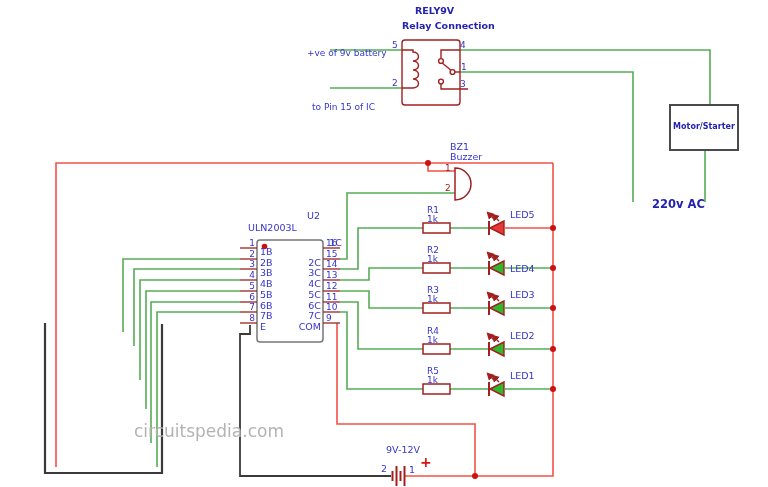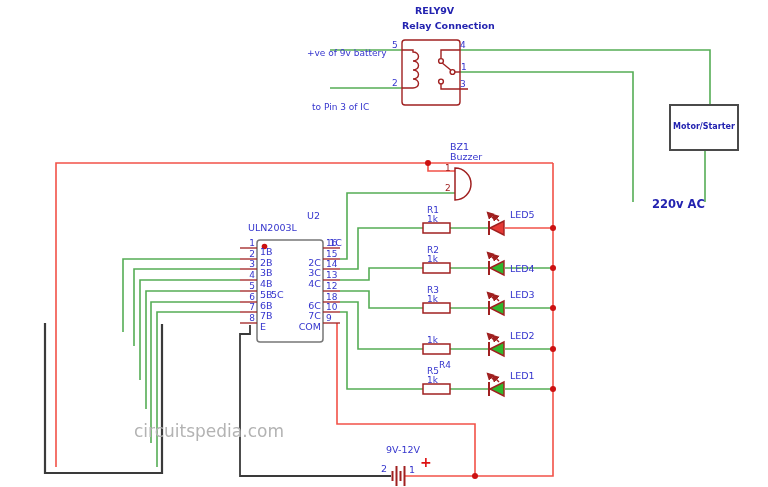--- a/index.html
+++ b/index.html
@@ -174,21 +174,21 @@
   <div class="lbl wm" style="left:134px;top:423px;">circuitspedia.com</div>
 
   <div class="lbl boldblue s10b" style="left:415px;top:6px;">RELY9V</div>
   <div class="lbl boldblue s10b" style="left:402px;top:21px;">Relay Connection</div>
   <div class="lbl blue s9" style="left:392px;top:41px;">5</div>
   <div class="lbl blue s9" style="left:460px;top:41px;">4</div>
   <div class="lbl blue s9" style="left:392px;top:79px;">2</div>
   <div class="lbl blue s9" style="left:460px;top:80px;">3</div>
   <div class="lbl blue s9" style="left:461px;top:63px;">1</div>
   <div class="lbl blue s9" style="left:307px;top:49px;">+ve of 9v battery</div>
-  <div class="lbl blue s9" style="left:312px;top:103px;">to Pin 3 of IC</div>
+  <div class="lbl blue s9" style="left:312px;top:103px;">to Pin 15 of IC</div>
 
   <div class="lbl boldblue s8" style="left:670px;top:123px;width:68px;text-align:center;">Motor/Starter</div>
   <div class="lbl boldblue s11b" style="left:652px;top:199px;">220v AC</div>
 
   <div class="lbl blue s95" style="left:450px;top:142px;">BZ1</div>
   <div class="lbl blue s95" style="left:450px;top:152px;">Buzzer</div>
   <div class="lbl dred s9" style="left:445px;top:164px;">1</div>
   <div class="lbl dred s9" style="left:445px;top:184px;">2</div>
 
   <div class="lbl blue s95" style="left:277px;top:211px;padding-left:30px;">U2</div>
@@ -211,41 +211,41 @@
     <div class="lbl blue s9" style="left: 326px; top: 260px;">14</div>
     <div class="lbl blue s95" style="left: 260px; top: 268px;">3B</div>
     <div class="lbl blue s95" style="left: 271px; top: 268px; width: 50px; text-align: right;">3C</div>
     <div class="lbl blue s9" style="left: 225px; top: 271px; width: 30px; text-align: right;">4</div>
     <div class="lbl blue s9" style="left: 326px; top: 271px;">13</div>
     <div class="lbl blue s95" style="left: 260px; top: 279px;">4B</div>
     <div class="lbl blue s95" style="left: 271px; top: 279px; width: 50px; text-align: right;">4C</div>
     <div class="lbl blue s9" style="left: 225px; top: 282px; width: 30px; text-align: right;">5</div>
     <div class="lbl blue s9" style="left: 326px; top: 282px;">12</div>
     <div class="lbl blue s95" style="left: 260px; top: 290px;">5B</div>
-    <div class="lbl blue s95" style="left: 271px; top: 290px; width: 50px; ">5C</div>
+    <div class="lbl blue s95" style="left: 271px; top: 290px; width: 50px; text-align: right;">5C</div>
     <div class="lbl blue s9" style="left: 225px; top: 293px; width: 30px; text-align: right;">6</div>
-    <div class="lbl blue s9" style="left: 326px; top: 293px;">18</div>
+    <div class="lbl blue s9" style="left: 326px; top: 293px;">11</div>
     <div class="lbl blue s95" style="left: 260px; top: 301px;">6B</div>
     <div class="lbl blue s95" style="left: 271px; top: 301px; width: 50px; text-align: right;">6C</div>
     <div class="lbl blue s9" style="left: 225px; top: 303px; width: 30px; text-align: right;">7</div>
     <div class="lbl blue s9" style="left: 326px; top: 303px;">10</div>
     <div class="lbl blue s95" style="left: 260px; top: 311px;">7B</div>
     <div class="lbl blue s95" style="left: 271px; top: 311px; width: 50px; text-align: right;">7C</div>
     <div class="lbl blue s9" style="left: 225px; top: 314px; width: 30px; text-align: right;">8</div>
     <div class="lbl blue s9" style="left: 326px; top: 314px;">9</div>
     <div class="lbl blue s95" style="left: 260px; top: 322px;">E</div>
     <div class="lbl blue s95" style="left: 271px; top: 322px; width: 50px; text-align: right;">COM</div>
     <div class="lbl blue s9" style="left: 427px; top: 206px;">R1</div>
     <div class="lbl blue s9" style="left: 427px; top: 215px;">1k</div>
     <div class="lbl blue s95" style="left: 510px; top: 210px;">LED5</div>
     <div class="lbl blue s9" style="left: 427px; top: 246px;">R2</div>
     <div class="lbl blue s9" style="left: 427px; top: 255px;">1k</div>
     <div class="lbl blue s95" style="left: 510px; top: 250px; margin-top: 14px;">LED4</div>
     <div class="lbl blue s9" style="left: 427px; top: 286px;">R3</div>
     <div class="lbl blue s9" style="left: 427px; top: 295px;">1k</div>
     <div class="lbl blue s95" style="left: 510px; top: 290px;">LED3</div>
-    <div class="lbl blue s9" style="left: 439px; top: 327px; margin-top: 34px;">R4</div>
+    <div class="lbl blue s9" style="left: 427px; top: 327px;">R4</div>
     <div class="lbl blue s9" style="left: 427px; top: 336px;">1k</div>
     <div class="lbl blue s95" style="left: 510px; top: 331px;">LED2</div>
     <div class="lbl blue s9" style="left: 427px; top: 367px;">R5</div>
     <div class="lbl blue s9" style="left: 427px; top: 376px;">1k</div>
     <div class="lbl blue s95" style="left: 510px; top: 371px;">LED1</div>
   </div>
 
 </body></html>

